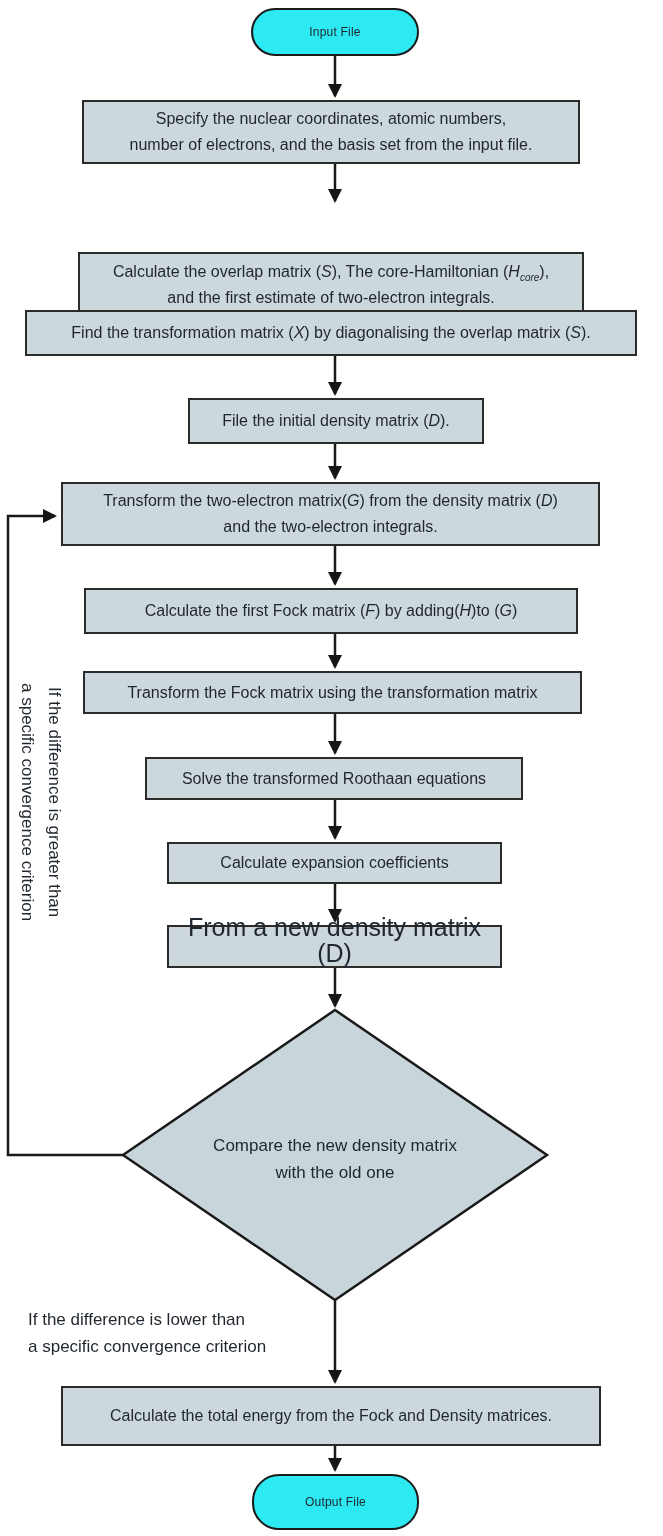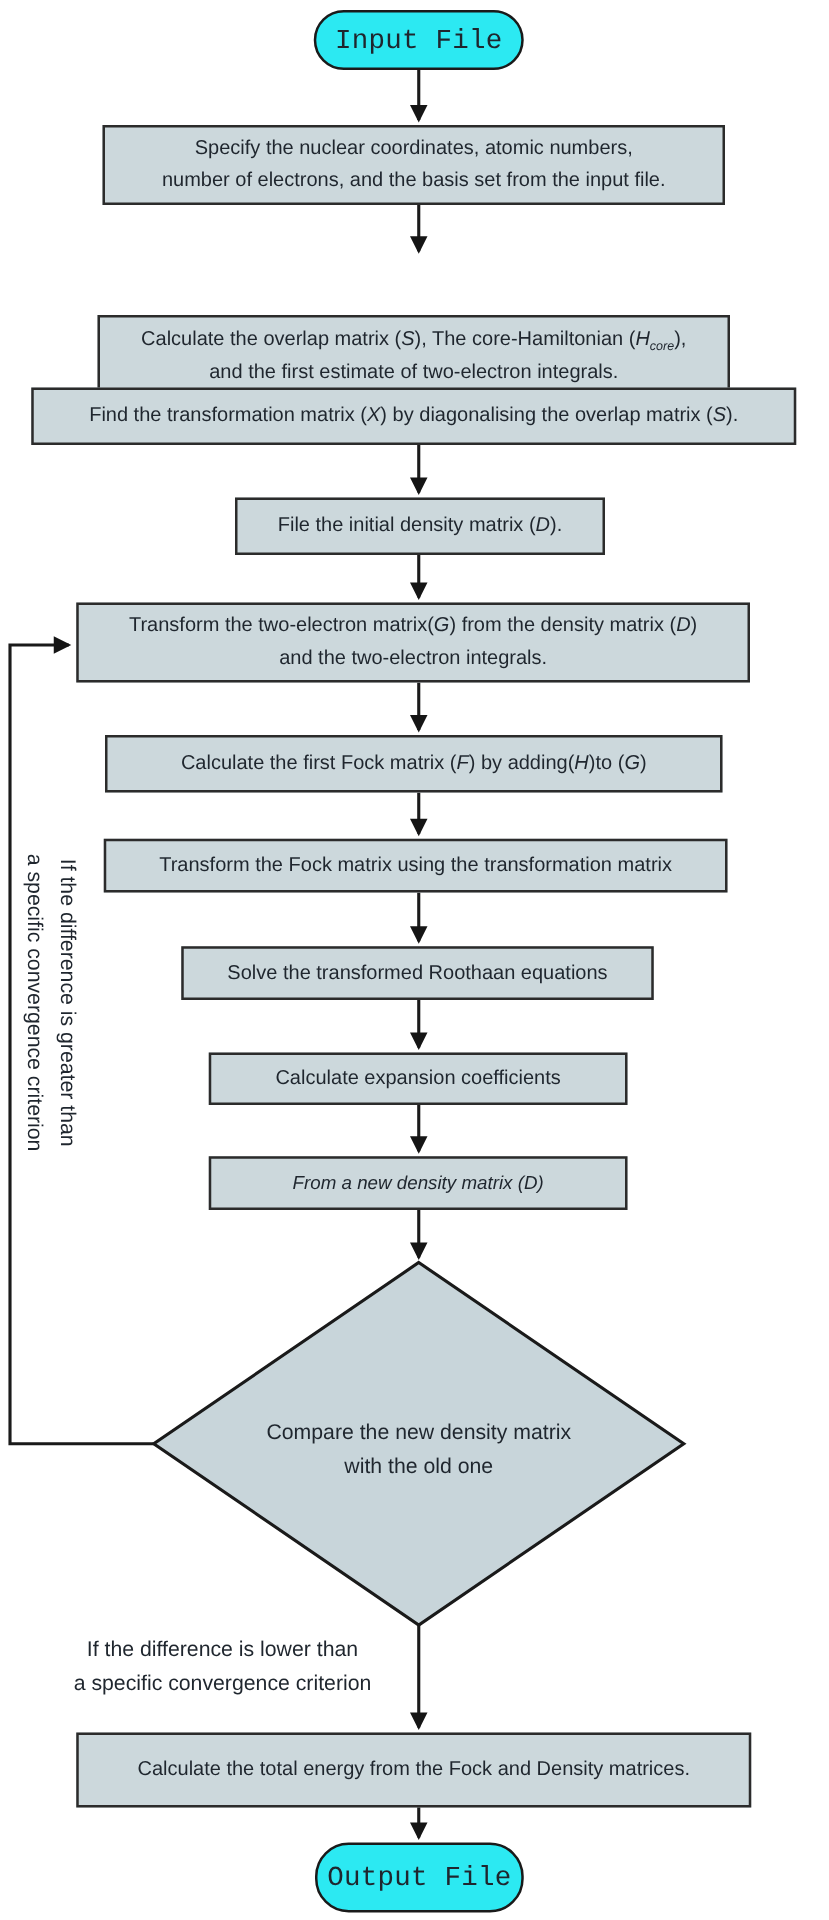--- a/index.html
+++ b/index.html
@@ -13,36 +13,36 @@
   html,body{margin:0;padding:0;background:var(--background);}
   #canvas{
     position:relative;width:663px;height:1536px;background:var(--background);
     font-family:"Liberation Sans", sans-serif;color:var(--text);overflow:hidden;
   }
   #wires{position:absolute;left:0;top:0;width:663px;height:1536px;}
   .node{position:absolute;box-sizing:border-box;display:flex;flex-direction:column;
         align-items:center;justify-content:center;text-align:center;}
   .terminal{
     background:var(--terminal_fill);border:2.5px solid var(--border);
-    border-radius:27px;font-size:22px;letter-spacing:.2px;font-family:Liberation Mono, monospace;
+    border-radius:27px;font-size:12px;letter-spacing:.2px;
   }
   .process{
     background:var(--process_fill);border:2.5px solid #2b2b2b;
     font-size:16px;line-height:26px;padding:0 4px;
   }
   .process i{font-style:italic;}
   .process sub{font-size:10px;font-style:italic;line-height:0;}
-  .italic-step{font-style:italic;font-size:15px;}
+  .italic-step{font-size:25px;justify-content:flex-end;}
   .diamond-text{position:absolute;text-align:center;font-size:17px;line-height:27px;}
   .free-label{position:absolute;font-size:17px;line-height:27px;}
   .vertical-label{
     position:absolute;writing-mode:vertical-rl;text-align:center;
     font-size:17px;line-height:27px;
   }
-  .right-align{text-align:center;}
+  .right-align{text-align:left;}
 </style>
 </head>
 <body>
 
 <div id="canvas">
 
   <svg id="wires" viewBox="0 0 663 1536" xmlns="http://www.w3.org/2000/svg">
     <defs>
       <marker id="ah" markerUnits="userSpaceOnUse" markerWidth="18" markerHeight="18" refX="13" refY="9" orient="auto">
         <path d="M1,2 L15,9 L1,16 Z" fill="#151515"></path>

